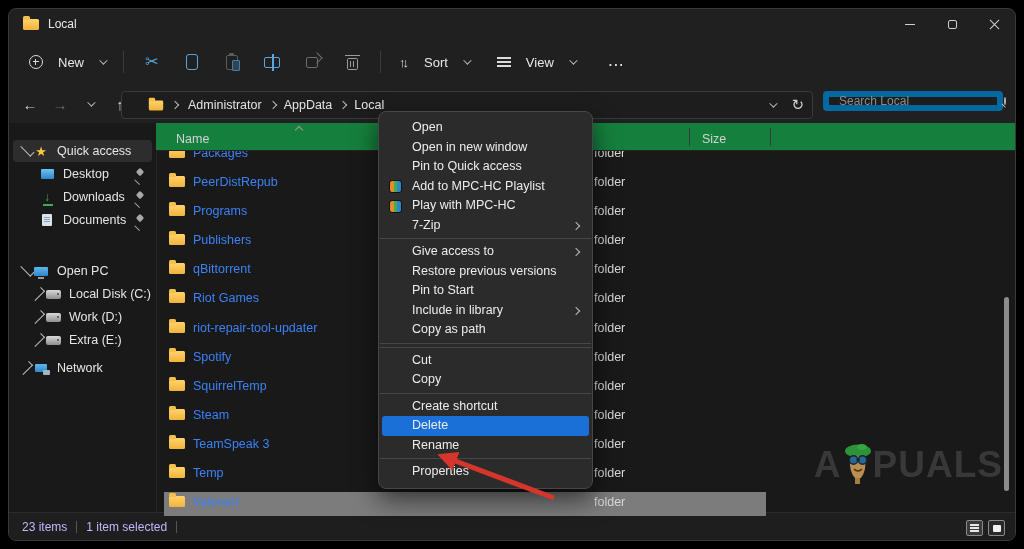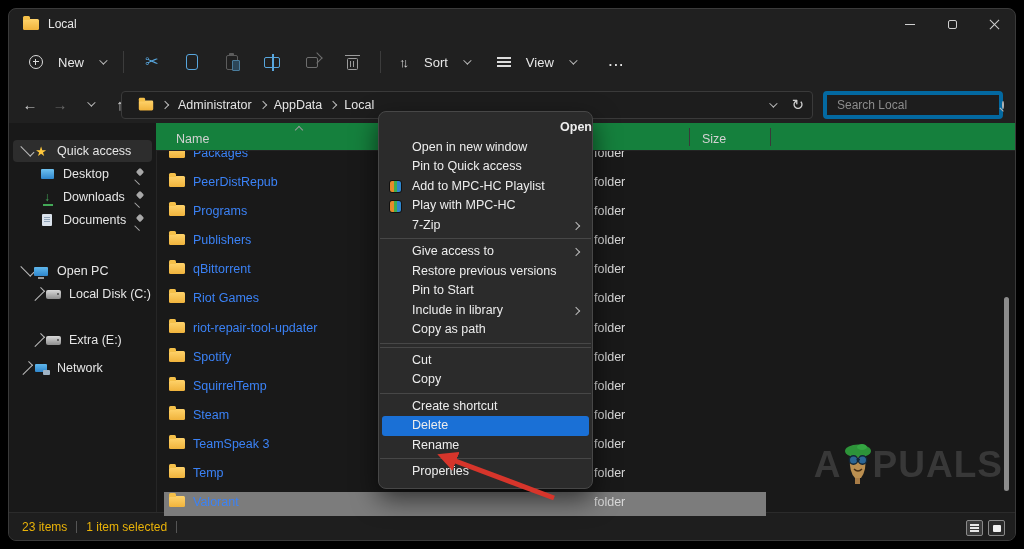--- a/index.html
+++ b/index.html
@@ -54,27 +54,27 @@
   .sort-ico { color:#dcdcdc; font-size:13px; letter-spacing:-3px; margin-right:3px; }
   .view-ico { position:relative; width:14px; height:2px; background:#dcdcdc; box-shadow:0 4px 0 #dcdcdc,0 8px 0 #dcdcdc; margin-top:-8px; }
   .more-ico { color:#e8e8e8; font-size:12px; letter-spacing:2px; font-weight:bold; }
 
   
   .navrow { position:absolute; left:0; top:76px; right:0; height:38px; display:flex; align-items:center; }
   .navarr { width:30px; height:28px; display:flex; align-items:center; justify-content:center;
     color:#cfcfcf; font-size:15px; }
   .navarr.dim { color:#6a6a6a; }
   .addrbox { position:absolute; left:112px; top:6px; width:692px; height:28px; background:#1d1d1d;
-    border:1px solid #3a3a3a; border-radius:4px; display:flex; align-items:center; padding:0 16px; }
+    border:1px solid #3a3a3a; border-radius:4px; display:flex; align-items:center; padding:0 26px; }
   .crumb { color:#e4e4e4; font-size:12.5px; padding:0 6px; }
   .crumb-sep { margin:0 2px; }
   .addr-right { position:absolute; right:8px; display:flex; align-items:center; gap:16px; }
   .refresh-ico { color:#cfcfcf; font-size:15px; }
-  .searchbox { position:absolute; left:814px; top:6px; width:180px; height:28px; background:#1d1d1d;
-    border:4px solid #0369a1; border-radius:4px; display:flex; align-items:center; }
+  .searchbox { position:absolute; left:814px; top:6px; width:180px; height:20px; background:#1d1d1d;
+    border:6px solid #0369a1; border-radius:4px; display:flex; align-items:center; }
   .searchbox input { flex:1; background:transparent; border:none; outline:none; color:#9a9a9a;
     font-size:12px; padding:0 10px; font-family:inherit; }
   .searchbox input::placeholder { color:#8c8c8c; }
   .mag-ico { position:relative; width:8px; height:8px; border:1.4px solid #b5b5b5; border-radius:50%; margin-right:12px; }
   .mag-ico::after { content:""; position:absolute; left:-4px; top:7px; width:5px; height:1.4px;
     background:#b5b5b5; transform:rotate(45deg); }
 
   
   .content { position:absolute; left:0; top:114px; right:0; bottom:28px; background:#191919; }
   .vdivider { position:absolute; left:147px; top:0; bottom:0; width:1px; background:#262626; }
@@ -121,30 +121,30 @@
   .sortmark { position:absolute; left:140px; top:4px; }
   .colsep { position:absolute; top:5px; width:1px; height:18px; background:#3a3a3a; }
   .scroll-thumb { position:absolute; left:995px; top:174px; width:5px; height:194px; background:#8c8c8c; border-radius:3px; z-index:3; }
 
   
   .cmenu { position:absolute; left:369px; top:102px; width:215px; background:#2b2b2b;
     border:1px solid #474747; border-radius:8px; padding:6px 0; z-index:10;
     box-shadow:0 10px 26px rgba(0,0,0,.6); }
   .mi { position:relative; height:19.5px; line-height:19.5px; padding-left:33px; color:#ededed;
     font-size:12.5px; white-space:nowrap; }
-  .mi.bold { font-weight:bold;text-align:right; }
+  .mi.bold { font-weight:normal; }
   .mi.active { background:#1a70d6; margin:0 3px; padding-left:30px; border-radius:3px; }
   .mi .sub { position:absolute; right:13px; top:7px; }
   .mpc-ico { position:absolute; left:10px; top:3.5px; width:13px; height:13px; border-radius:3px;
     background:linear-gradient(90deg,#e88a2a 0 34%,#3fae4e 34% 67%,#2f86cc 67%); border:1px solid #111; }
   .msep { height:1px; background:#474747; margin:3px 1px; }
 
   
   .statusbar { position:absolute; left:0; bottom:0; right:0; height:28px; background:#1e1e1e;
-    border-top:1px solid #2b2b2b; display:flex; align-items:center; color:#eab308; font-size:12px; }
+    border-top:1px solid #2b2b2b; display:flex; align-items:center; color:#c4b5fd; font-size:12px; }
   .sbar-sep { width:1px; height:12px; background:#555; margin:0 9px; }
   .viewtoggles { position:absolute; right:10px; bottom:4px; display:flex; gap:5px; }
   .vt { width:17px; height:16px; border:1px solid #8a8a8a; border-radius:2px; background:#3a3a3a;
     display:flex; align-items:center; justify-content:center; }
   .vt-lines { width:9px; height:1.6px; background:#e8e8e8; box-shadow:0 3px 0 #e8e8e8,0 -3px 0 #e8e8e8; }
   .vt-sq { width:8px; height:7px; background:#f0f0f0; border-radius:1px; }
 
   
   .arrow-svg { position:absolute; left:0; top:0; width:1008px; height:533px; z-index:20; pointer-events:none; }
   .watermark { position:absolute; right:12px; bottom:54px; z-index:4; display:flex; align-items:flex-end;
@@ -277,20 +277,27 @@
             <span class="pc-ico"></span>
           </span>
         <span>Open PC</span>
       </div>
       <div class="srow" style="top:160px; padding-left:12px">
         <span class="cr chev"></span>
         <span class="sico">
             <span class="drv-ico"></span>
           </span>
         <span>Local Disk (C:)</span>
+      </div>
+      <div class="srow" style="top:183px; padding-left:12px">
+        <span class="cr chev"></span>
+        <span class="sico">
+            <span class="drv-ico"></span>
+          </span>
+        <span>Work (D:)</span>
       </div>
       <div class="srow" style="top:206px; padding-left:12px">
         <span class="cr chev"></span>
         <span class="sico">
             <span class="drv-ico"></span>
           </span>
         <span>Extra (E:)</span>
       </div>
       <div class="srow" style="top:234px">
         <span class="cr chev"></span>

